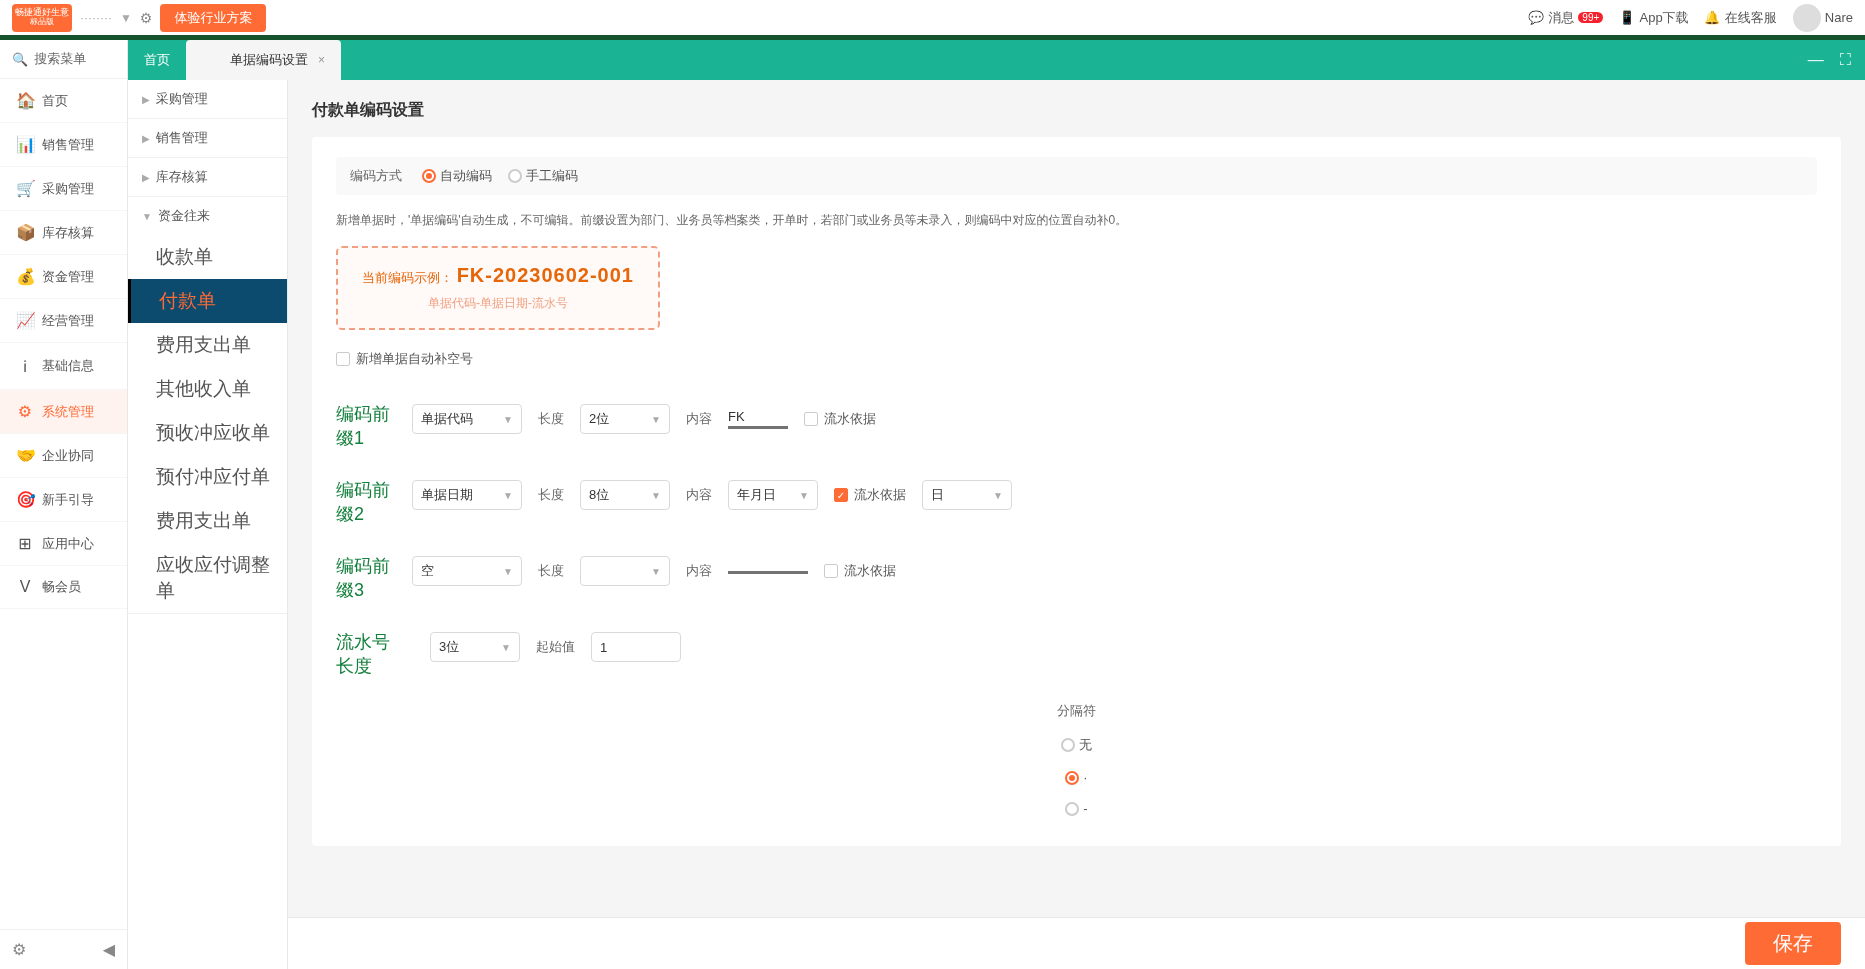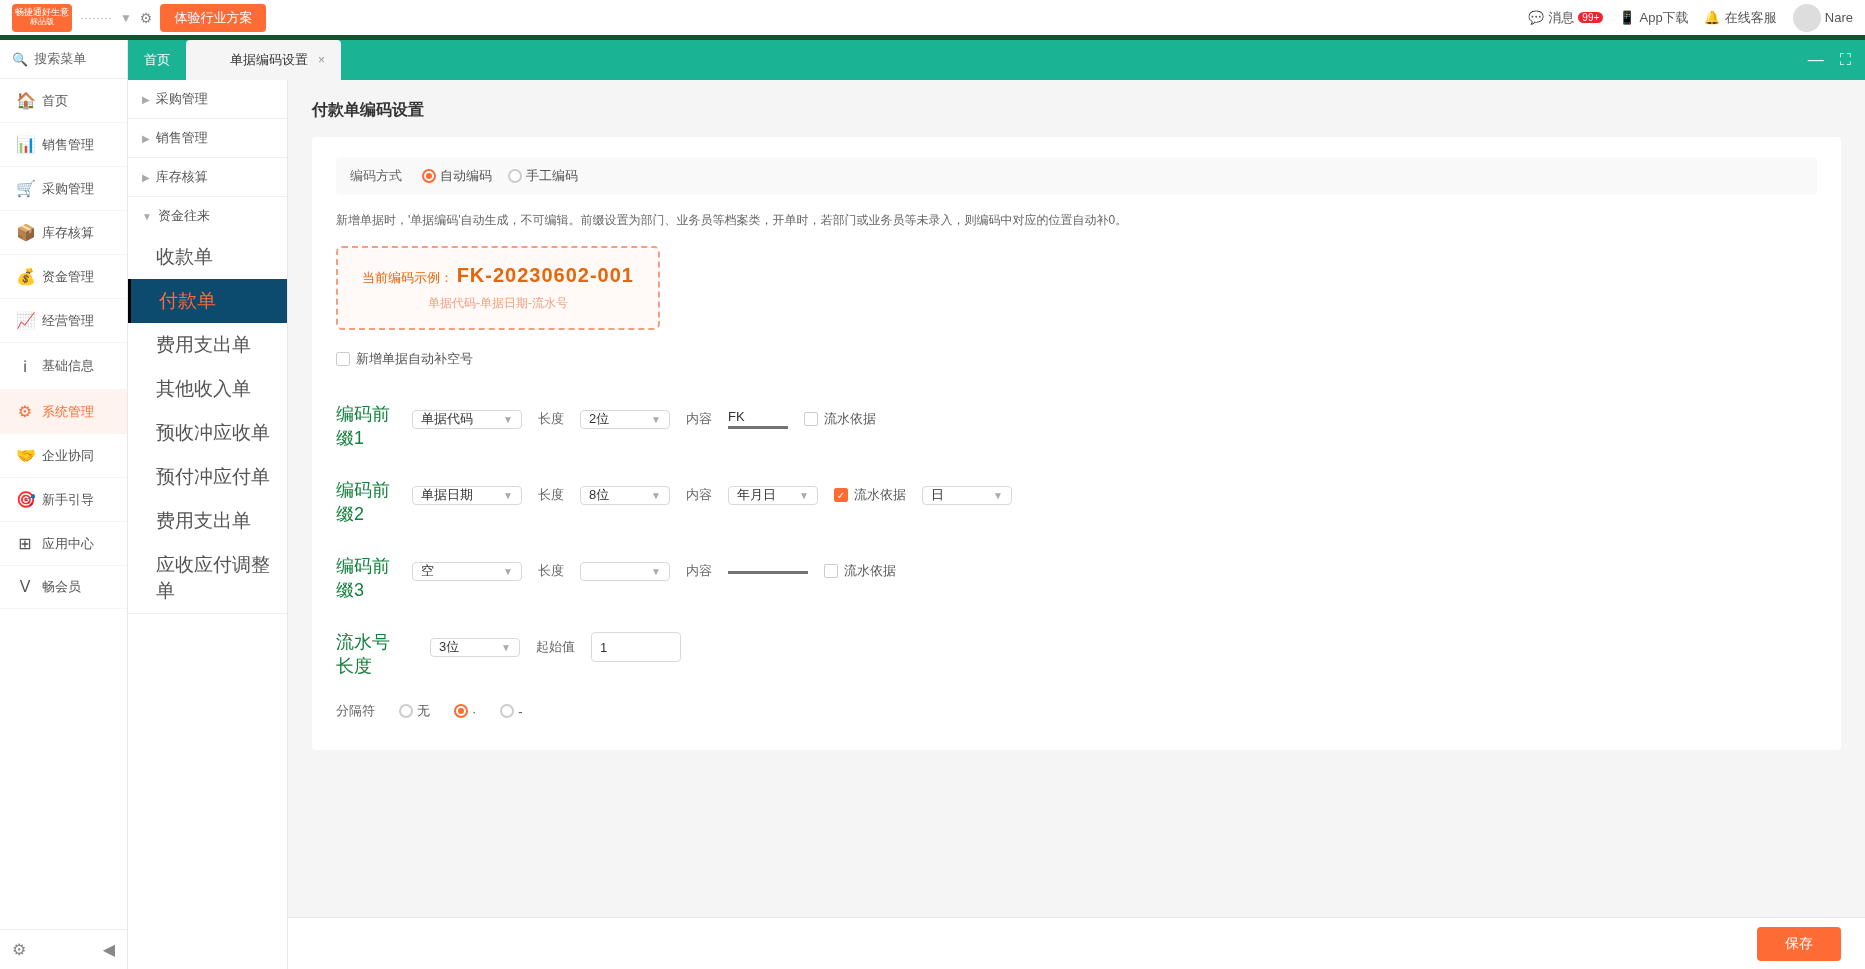--- a/index.html
+++ b/index.html
@@ -382,21 +382,21 @@
       margin-bottom: 14px;
     }
     .form-label {
       color: #15803d;
       font-size: 18px;
       width: 60px;
       flex-shrink: 0;
       margin-top: 14px;
     }
     .form-select {
-      height: 19px;
+      height: 30px;
       border: 1px solid #d9d9d9;
       border-radius: 4px;
       padding: 0 8px;
       font-size: 13px;
       color: #333;
       background: #fff;
       display: flex;
       align-items: center;
       justify-content: space-between;
       cursor: pointer;
@@ -439,22 +439,23 @@
     }
     .stream-checkbox-label {
       font-size: 13px;
       color: #555;
     }
 
     
     .separator-row {
       display: flex;
       align-items: center;
-      gap: 24px;
+      gap: 16px;
       margin-top: 24px;
+      flex-direction: column;
     }
     .separator-label {
       color: #666;
       font-size: 13px;
     }
 
     
     .footer-bar {
       height: 52px;
       background: #fff;
@@ -464,21 +465,21 @@
       justify-content: flex-end;
       padding: 0 24px;
       flex-shrink: 0;
     }
     .save-btn {
       background: #ff6b35;
       color: white;
       border: none;
       border-radius: 4px;
       padding: 8px 28px;
-      font-size: 14px;
+      font-size: 20px;
       cursor: pointer;
     }
   </style>
 </head>
 <body>
 
 <div class="top-bar">
   <div class="top-bar-left">
     <div class="top-bar-logo">
       <div style="text-align:center; line-height: 1.1;">

